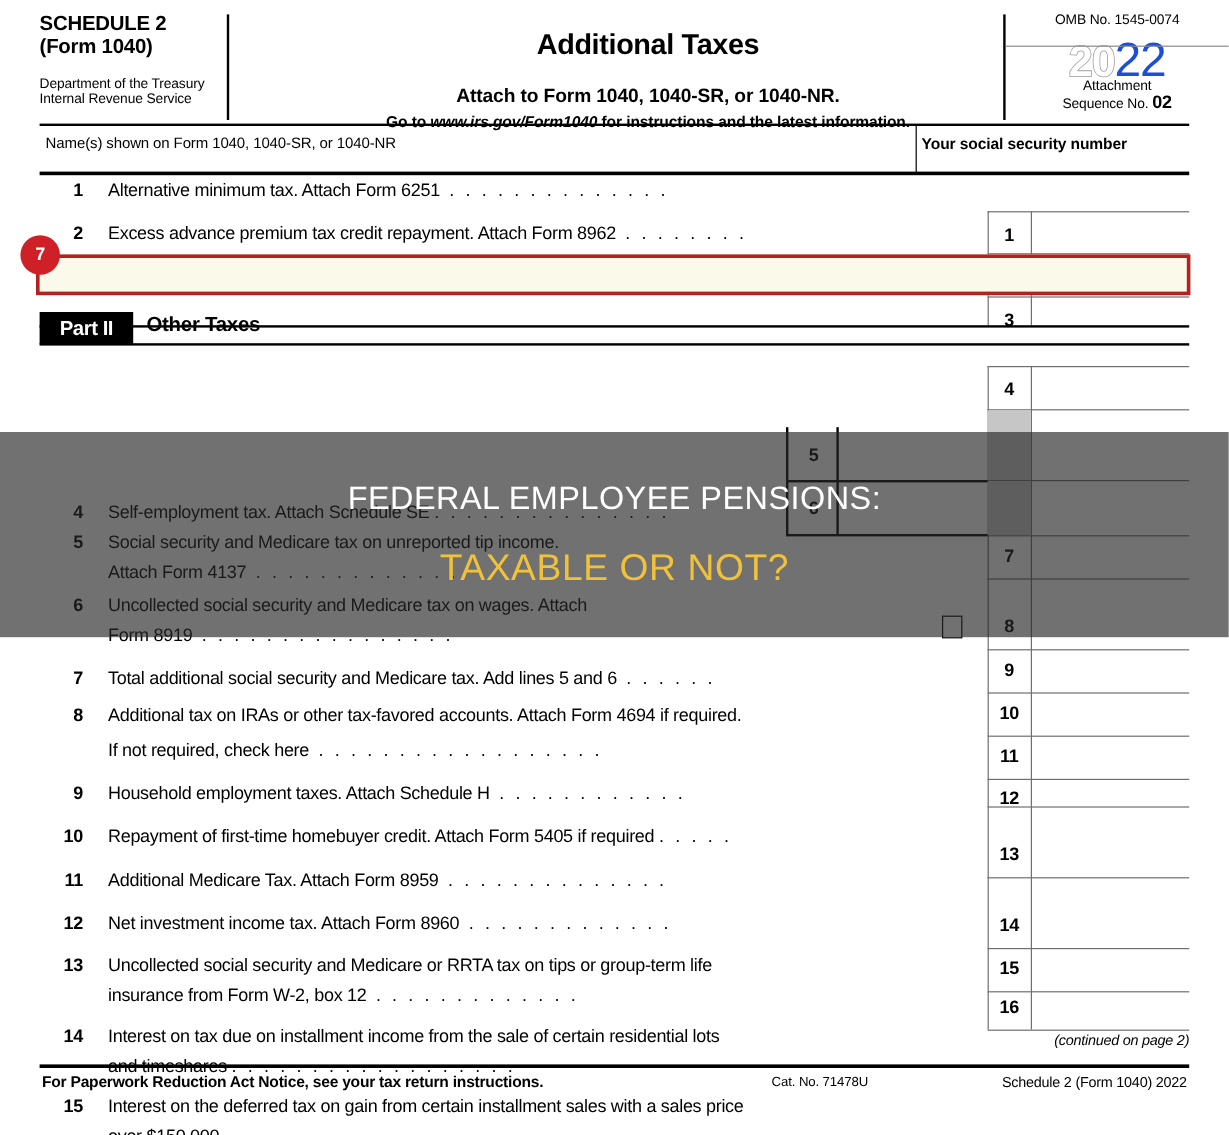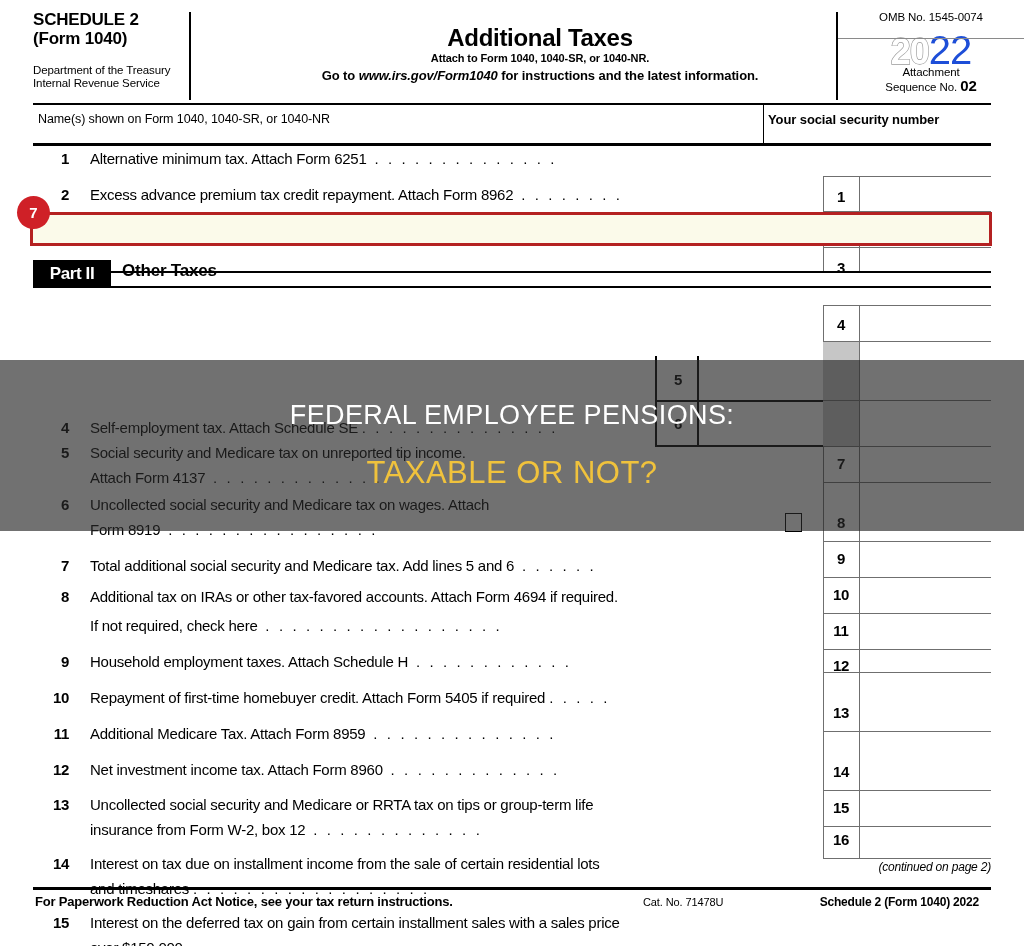--- a/index.html
+++ b/index.html
@@ -29,21 +29,21 @@
   .sch-title{font-size:17px;font-weight:bold;line-height:19px;letter-spacing:-0.2px;}
   .sch-sub{font-size:17px;font-weight:bold;line-height:19px;letter-spacing:-0.2px;}
   .dept{font-size:11.5px;line-height:13px;margin-top:16px;letter-spacing:-0.1px;}
   .hdr-divider-1{position:absolute;left:189px;top:12px;width:2px;height:88px;background:#000;}
   .hdr-divider-2{position:absolute;left:836px;top:12px;width:2px;height:88px;background:#000;}
 
   .hdr-center{
     position:absolute;left:190px;top:0;width:700px;text-align:center;
   }
   .main-title{font-size:24px;font-weight:bold;margin-top:24px;letter-spacing:-0.3px;}
-  .attach-line{font-size:11px;font-weight:bold;margin-top:0;letter-spacing:-0.1px;}
+  .attach-line{font-size:16px;font-weight:bold;margin-top:20px;letter-spacing:-0.1px;}
   .goto-line{font-size:13px;font-weight:bold;margin-top:4px;letter-spacing:-0.1px;}
   .goto-line i{font-style:italic;}
 
   .hdr-right{position:absolute;left:838px;top:0;width:186px;text-align:center;}
   .omb{font-size:11.5px;margin-top:11px;letter-spacing:-0.1px;}
   .omb-rule{position:absolute;left:838px;top:38px;width:186px;height:1px;background:#8a8a8a;}
   .yearbox{position:relative;margin-top:5px;height:40px;}
   .yr-hollow{
     font-size:36px;font-weight:bold;letter-spacing:-1px;
     color:#fff;
@@ -99,21 +99,21 @@
     line-height:33px;text-align:center;
   }
 
   
   .contd{position:absolute;left:33px;top:860px;width:958px;text-align:right;
     font-size:12px;font-style:italic;letter-spacing:-0.2px;}
   .foot-rule{position:absolute;left:33px;top:887px;width:958px;height:3px;background:#000;}
   .footer{position:absolute;left:33px;top:892px;width:958px;height:22px;}
   .footer .f1{position:absolute;left:2px;top:2px;font-size:13px;font-weight:bold;letter-spacing:-0.2px;}
   .footer .f2{position:absolute;left:610px;top:4px;font-size:11px;letter-spacing:-0.1px;}
-  .footer .f3{position:absolute;right:12px;top:3px;font-size:12px;font-weight:bold;letter-spacing:-0.2px;}
+  .footer .f3{position:absolute;right:2px;top:3px;font-size:12px;font-weight:normal;letter-spacing:-0.2px;}
 
   
   #overlay{
     position:absolute;left:0;top:360px;width:1024px;height:171px;
     background:rgba(40,40,40,0.66);
     display:flex;flex-direction:column;align-items:center;justify-content:center;
   }
   #ov-line1{
     font-size:27px;color:#ffffff;letter-spacing:0.4px;font-weight:normal;
     text-align:center;line-height:1.1;

